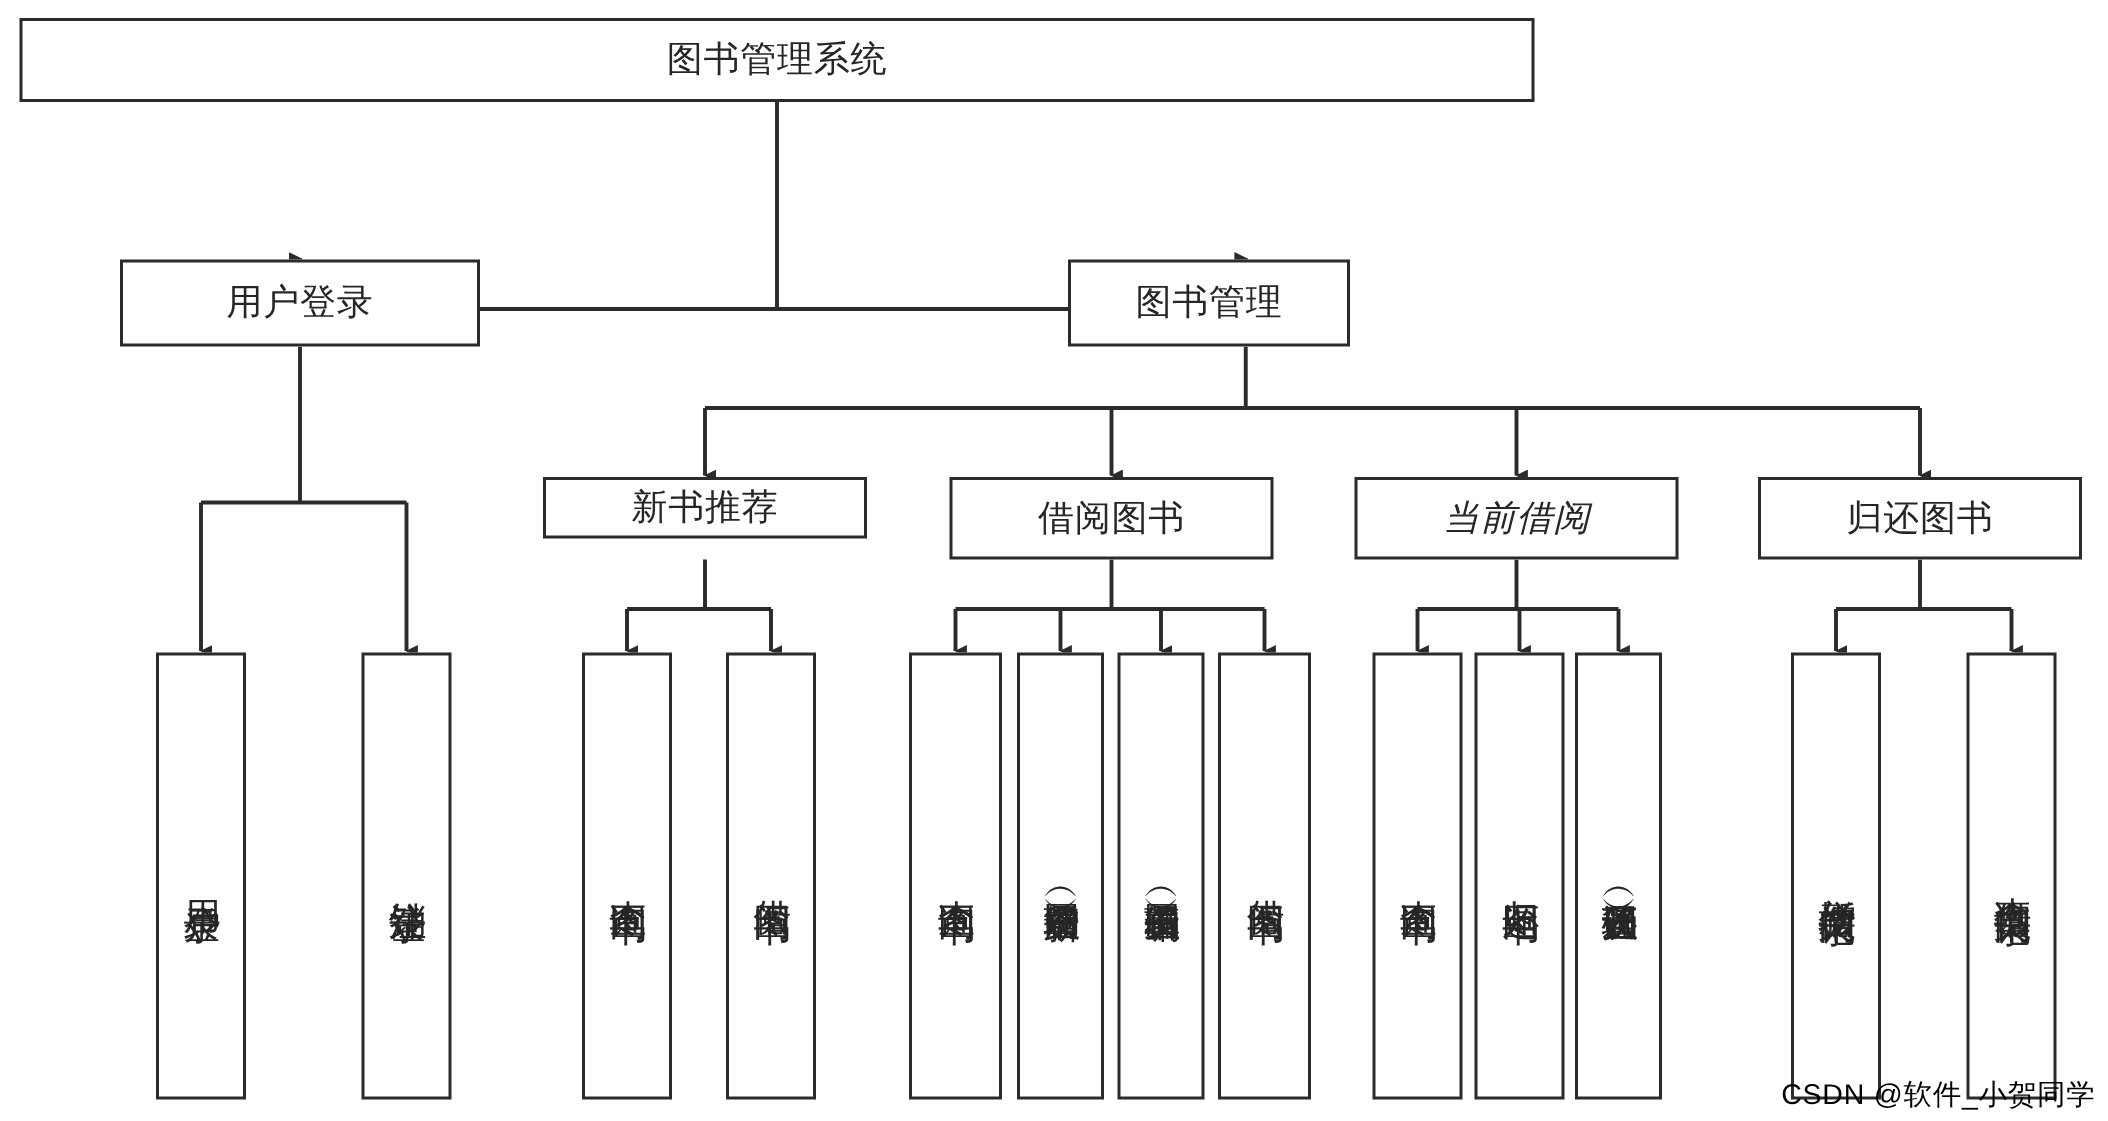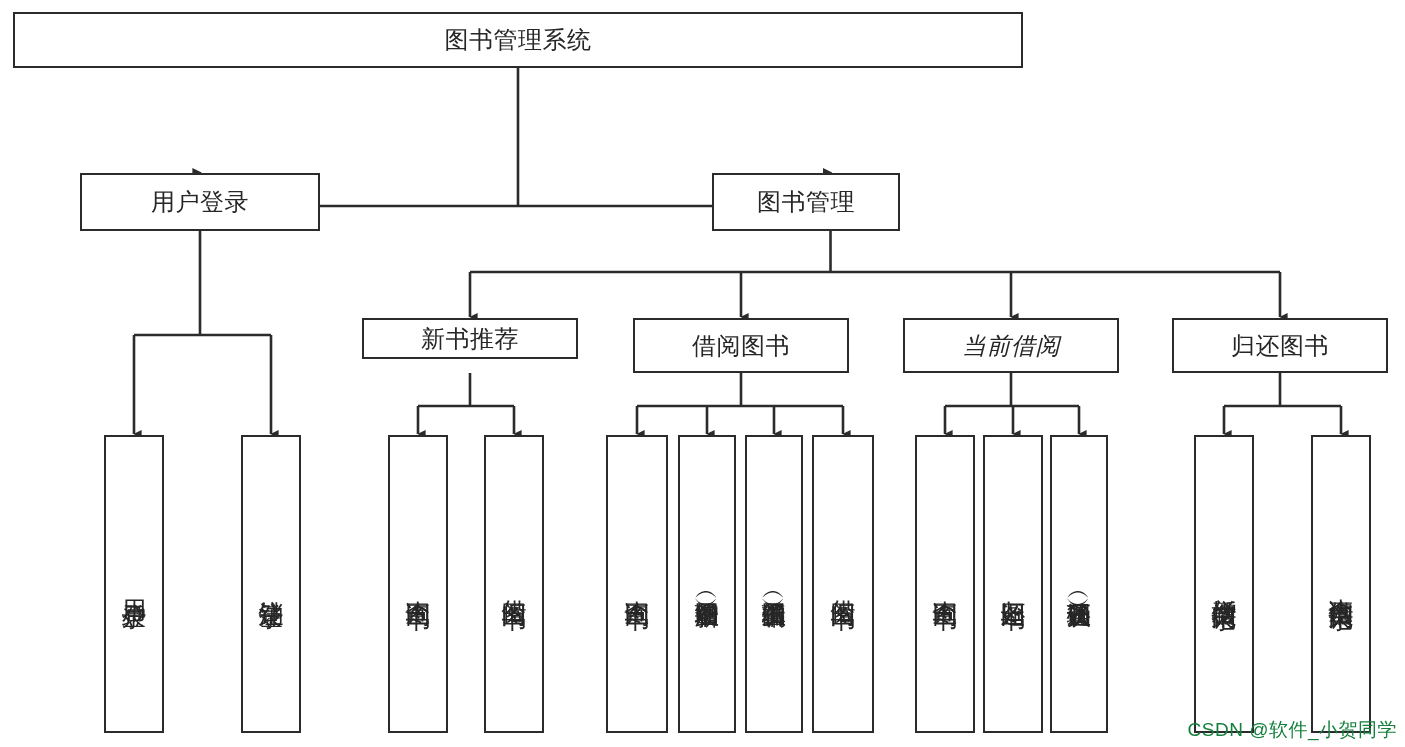--- a/index.html
+++ b/index.html
@@ -60,21 +60,21 @@
   }
   .vert.tall-text .node-label {
     font-size: 24px;
     letter-spacing: 0px;
   }
   .watermark {
     position: absolute;
     right: 8px;
     bottom: 4px;
     font-size: 19px;
-    color: #15803d;
+    color: #000000;
     z-index: 5;
     white-space: nowrap;
     letter-spacing: 0.5px;
   }
 </style>
 </head>
 <body>
 
 <div id="diagram-root">
 

